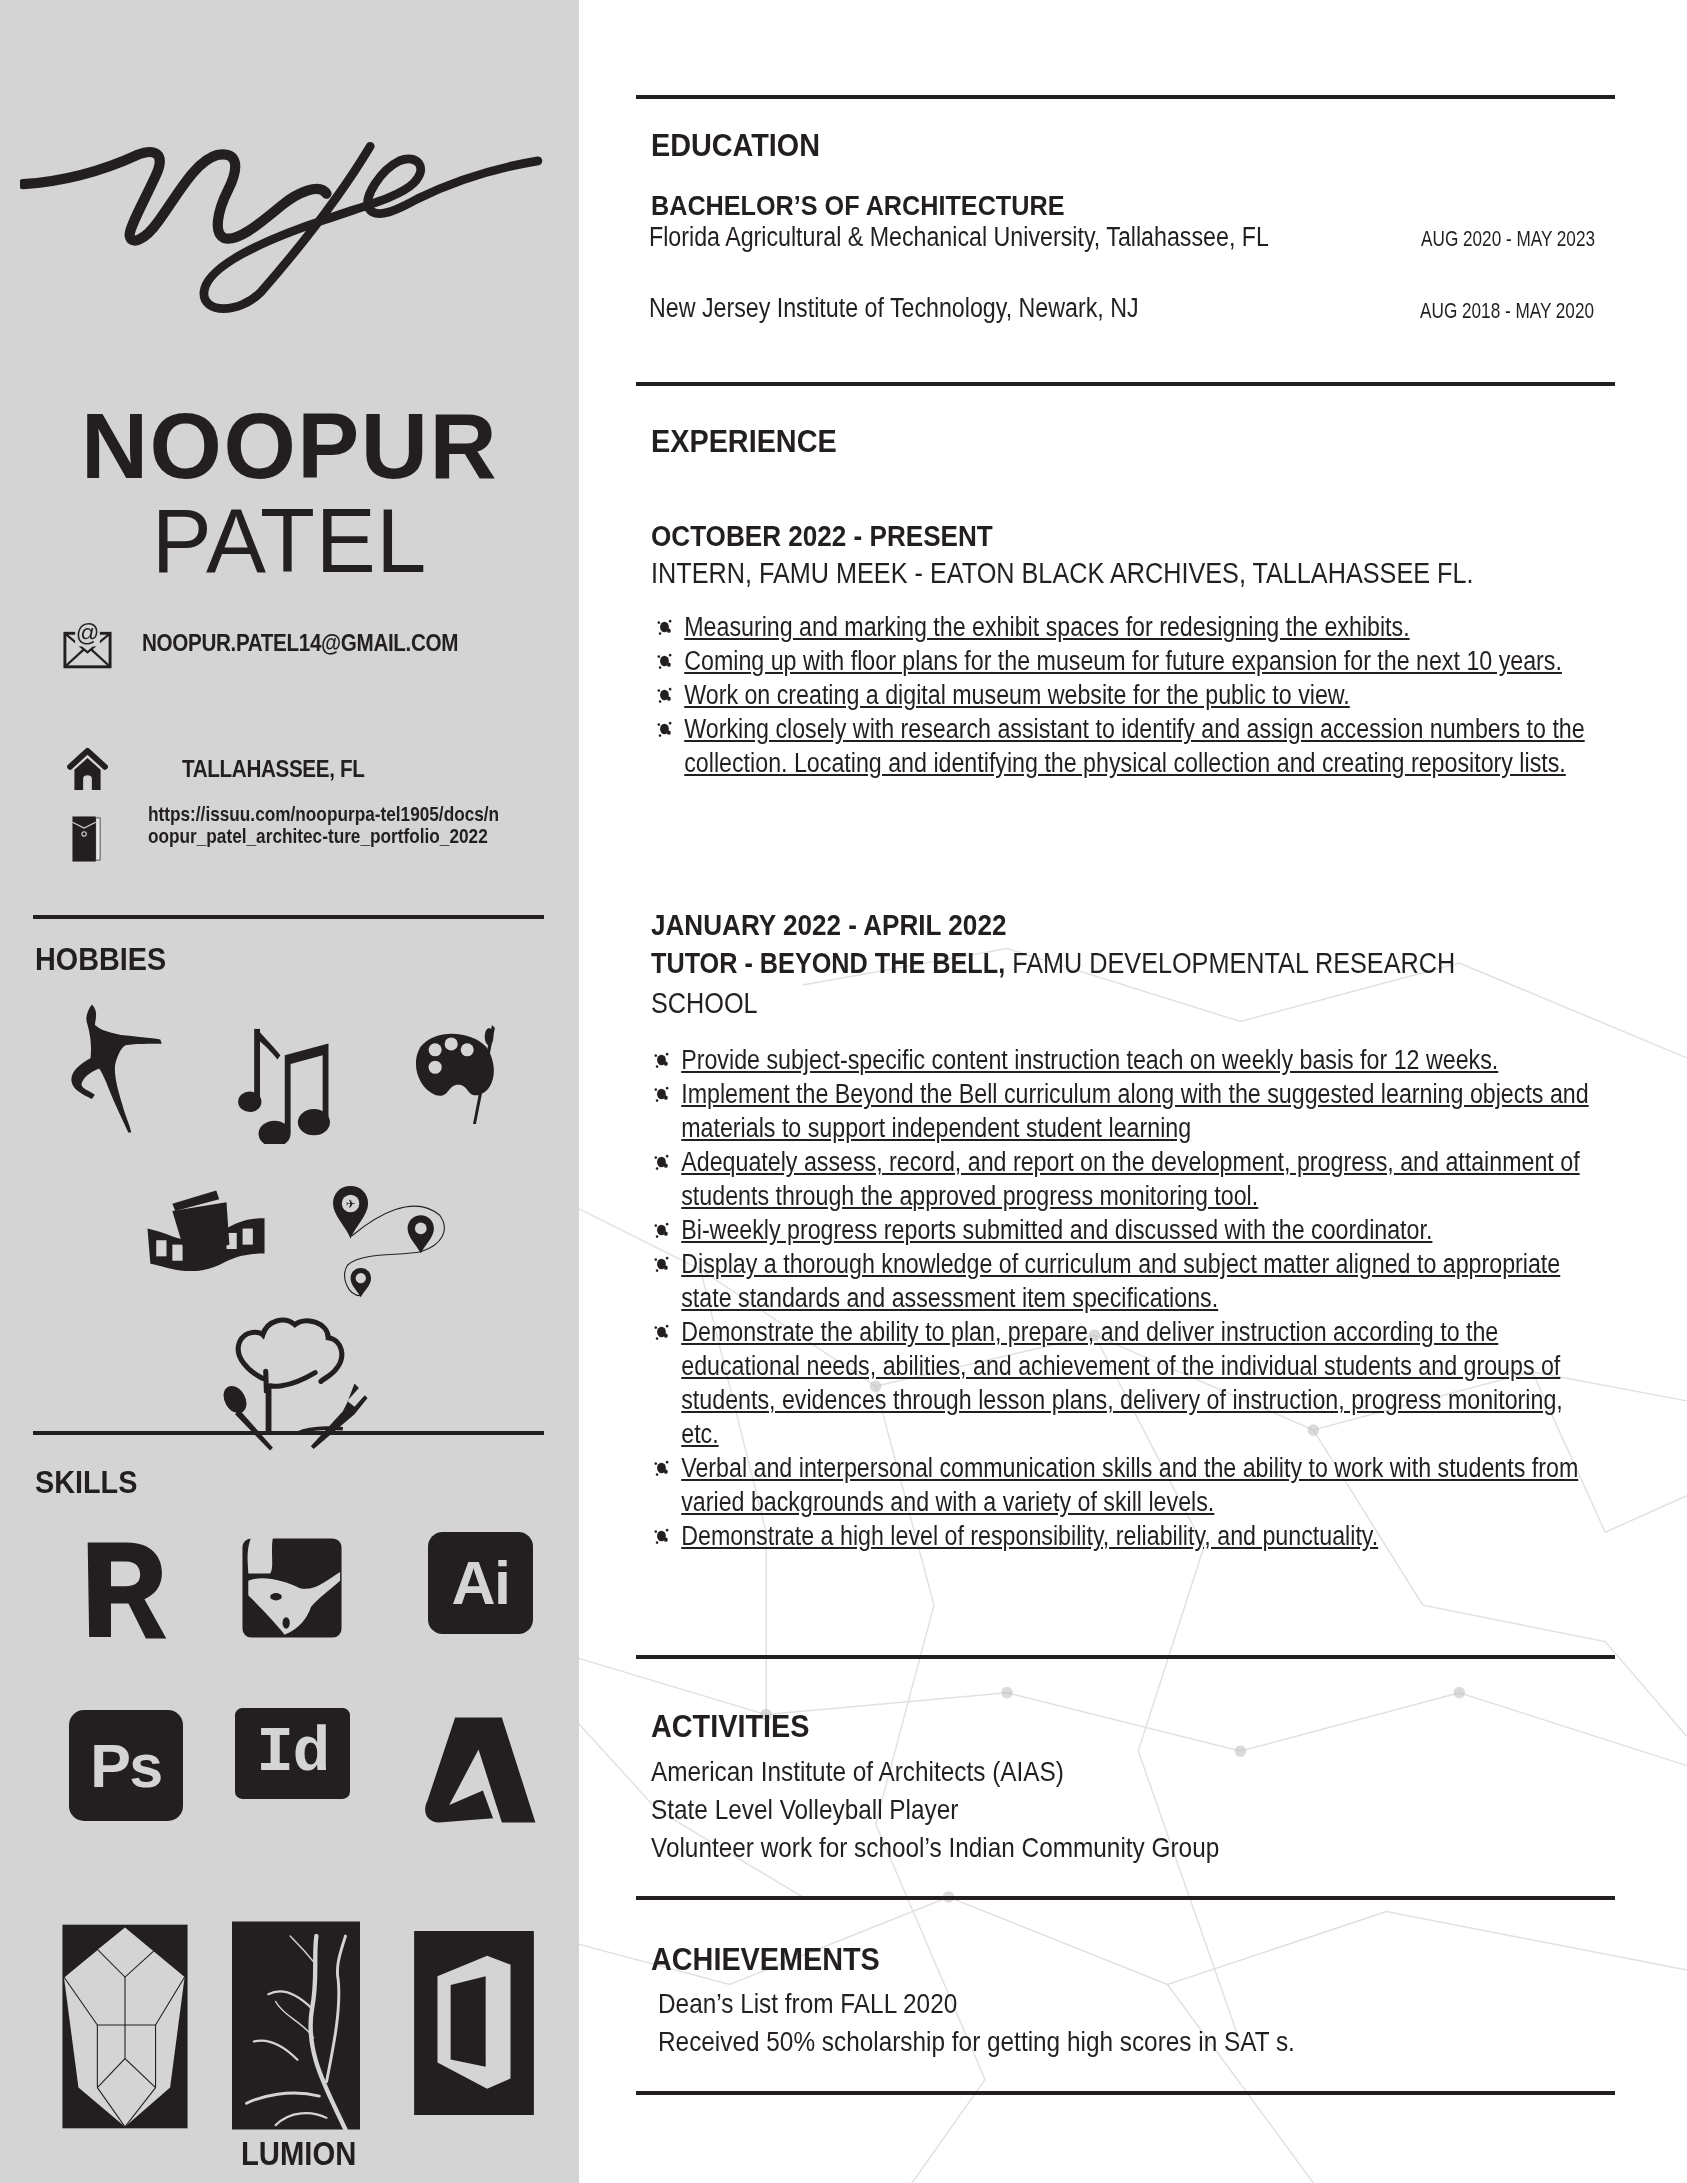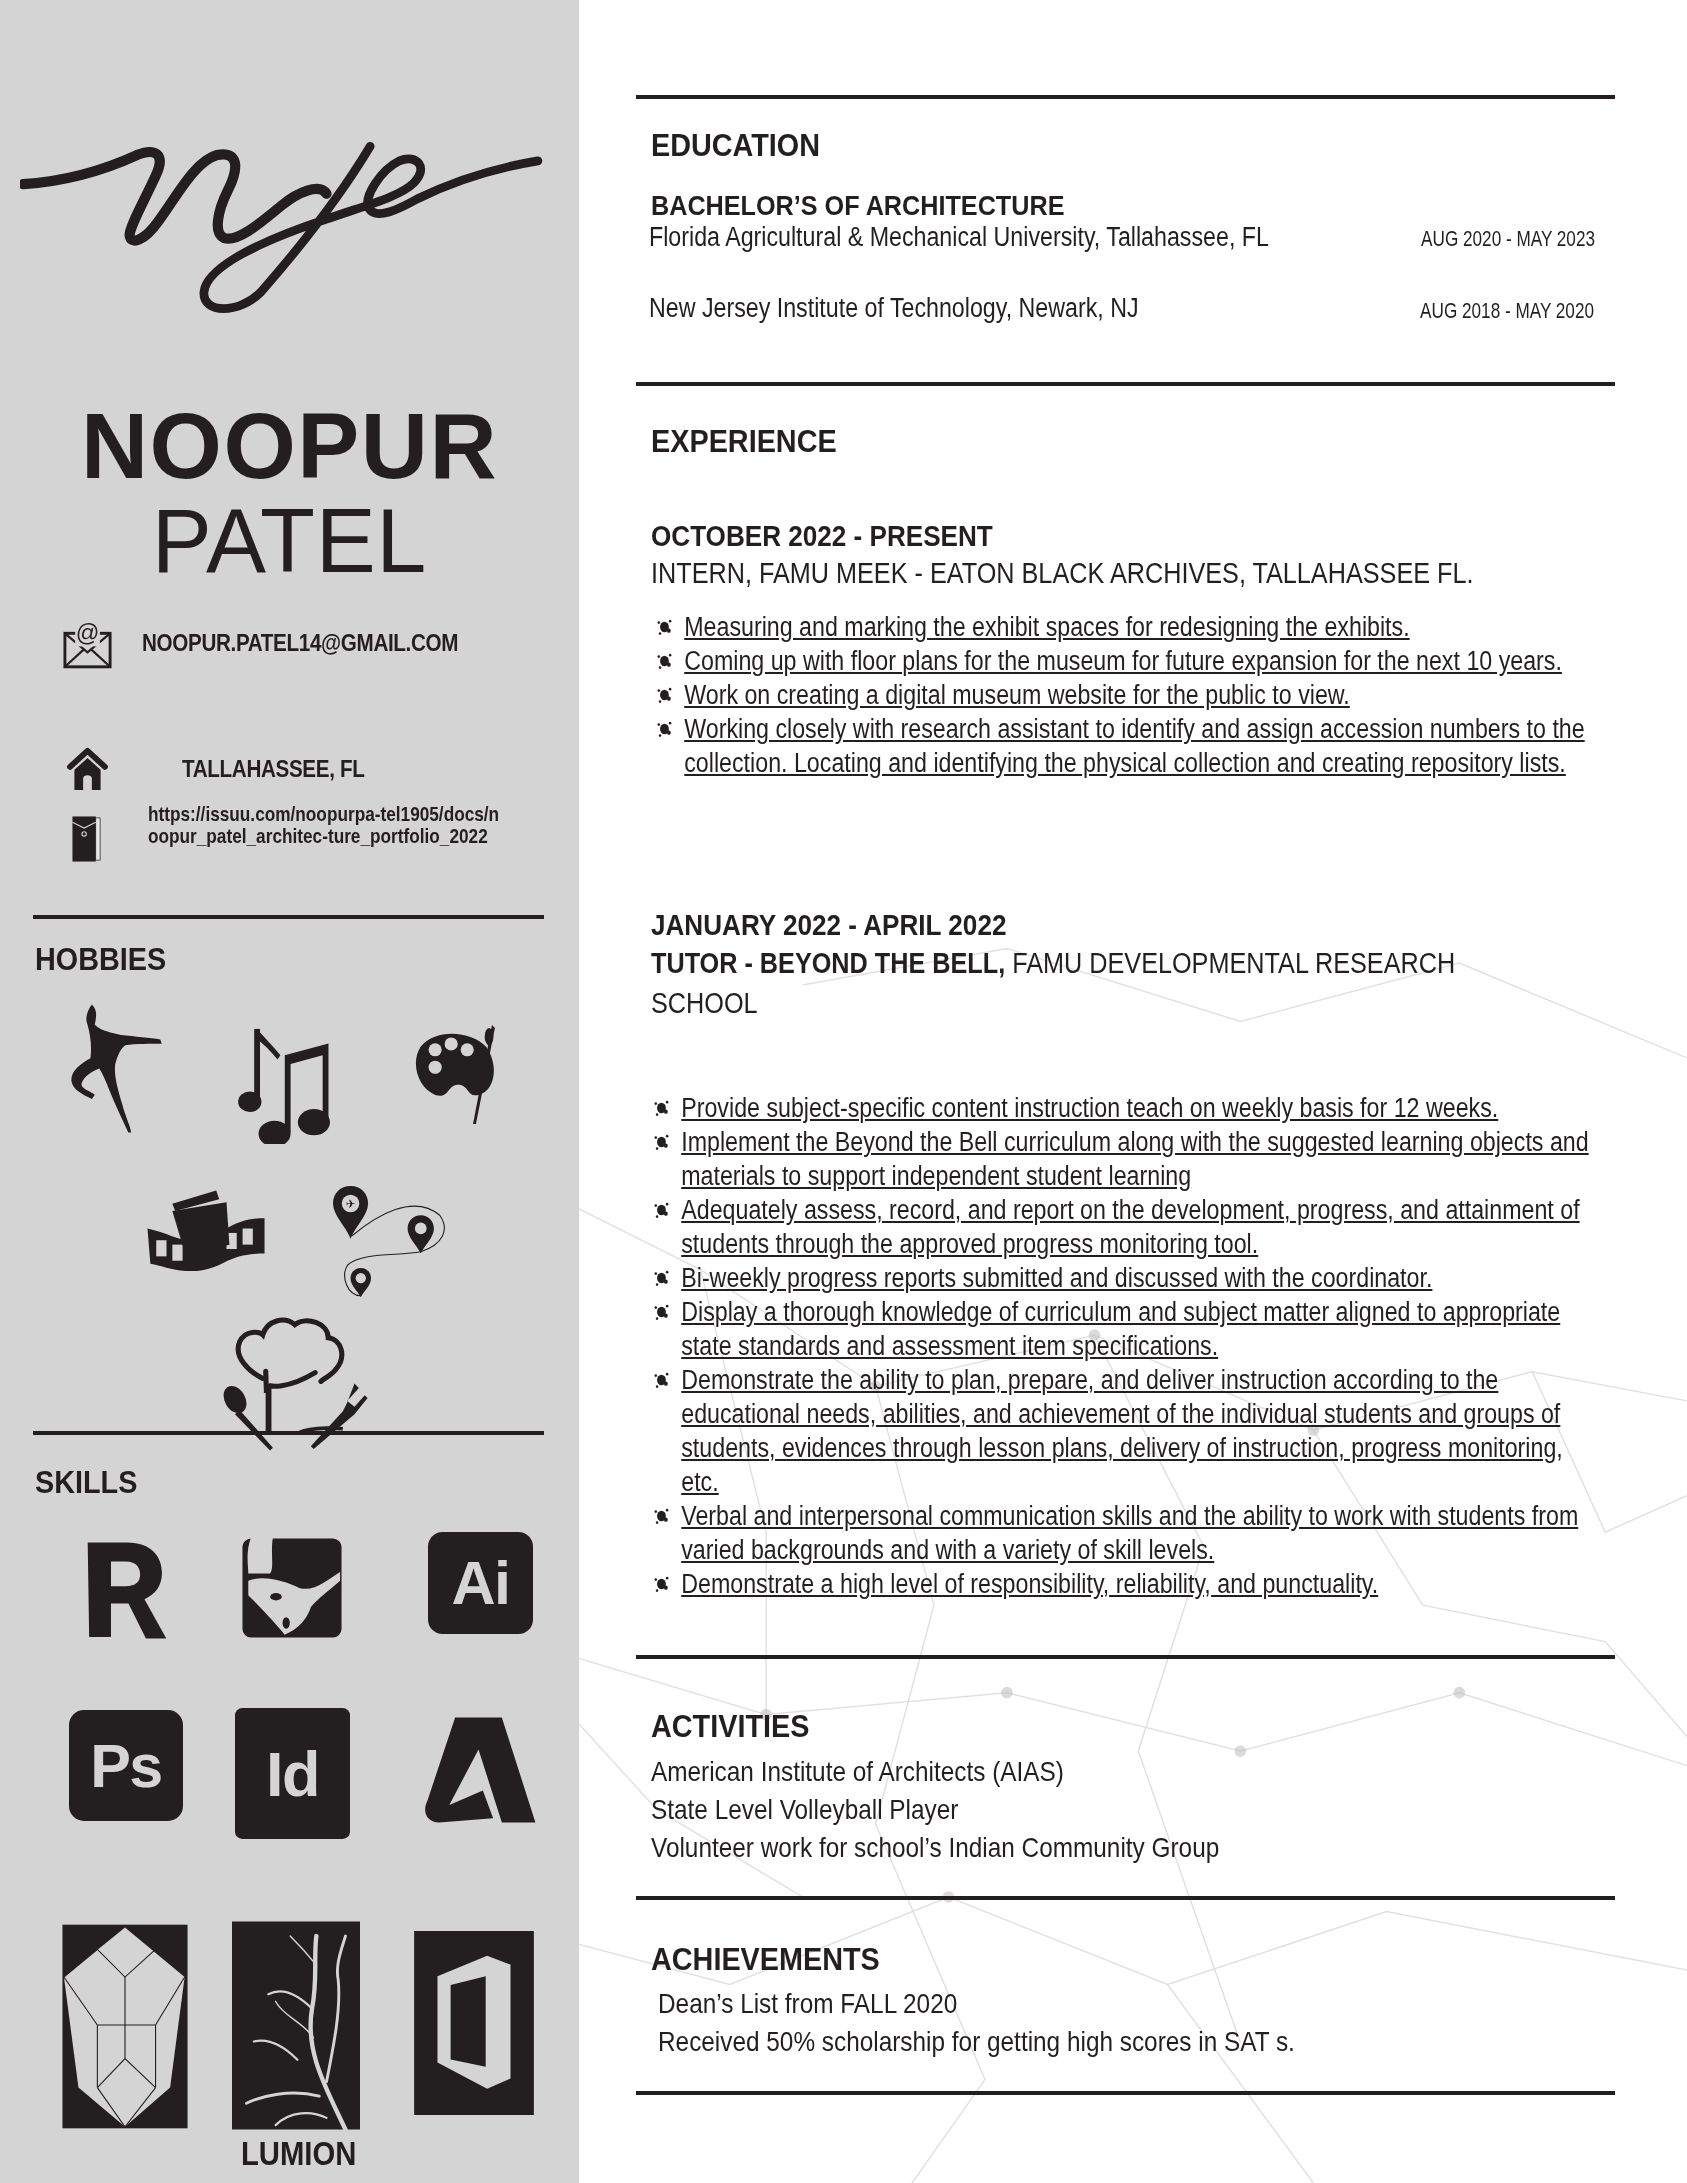--- a/index.html
+++ b/index.html
@@ -249,21 +249,21 @@
       <ellipse cx="48" cy="82" rx="8" ry="5" fill="#231f20"></ellipse>
       <ellipse cx="62" cy="118" rx="5" ry="8" fill="#231f20"></ellipse>
     </g>
   </svg>
   <div class="skill" style="left:420px; top:1532px; width:105px; height:102px; background:#231f20; border-radius:14.6px; display:flex; align-items:center; justify-content:center;margin-left:8px;">
     <span style="color:#d4d4d4; font-weight:bold; font-size:61px; letter-spacing:-1.5px;">Ai</span>
   </div>
   <div class="skill" style="left:69px; top:1710px; width:114px; height:111px; background:#231f20; border-radius:15px; display:flex; align-items:center; justify-content:center;">
     <span style="color:#d4d4d4; font-weight:bold; font-size:61px; letter-spacing:-1.5px;">Ps</span>
   </div>
-  <div class="skill" style="left:235px; top:1708px; width:115px; height:131px; background:#231f20; border-radius:7.3px; display:flex; align-items:center; justify-content:center;">
+  <div class="skill" style="left:235px; top:1708px; width:115px; height:91px; background:#231f20; border-radius:7.3px; display:flex; align-items:center; justify-content:center;font-family:Liberation Mono, monospace;">
     <span style="color:#d4d4d4; font-weight:bold; font-size:63px; letter-spacing:-1.5px;">Id</span>
   </div>
   <svg class="skill" style="left:420px; top:1716px;" width="117" height="108" viewBox="0 0 160 148">
     <g>
       <path d="M48,2 L112,2 L158,146 L112,146 L80,46 L40,122 L86,102 L100,140 L26,146 C10,146 2,132 10,116 Z" fill="#231f20"></path>
     </g>
   </svg>
 
   <svg class="skill" style="left:61px; top:1923px;" width="128" height="207" viewBox="0 0 176 284">
     <g>
@@ -351,21 +351,21 @@
           <circle cx="24" cy="7" r="2" fill="#231f20"></circle>
           <circle cx="8" cy="24" r="2" fill="#231f20"></circle>
           <circle cx="22" cy="20" r="3" fill="#231f20"></circle>
         </svg><span>Working closely with research assistant to identify and assign accession numbers to the collection. Locating and identifying the physical collection and creating repository lists.</span></li>
   </ul>
 
   <div class="sub-bold" style="top:909px; font-size:29px;">JANUARY 2022 - APRIL 2022</div>
   <div class="role-line" style="top:947px;"><b>TUTOR - BEYOND THE BELL,</b><span> FAMU DEVELOPMENTAL RESEARCH</span></div>
   <div class="role-line" style="top:987px;">SCHOOL</div>
 
-  <ul class="bullets" style="top:1043px; left:652px;margin-top:48px;">
+  <ul class="bullets" style="top:1043px; left:652px;">
     <li><svg class="bul" viewBox="0 0 30 30">
           <circle cx="15" cy="15" r="7" fill="#231f20"></circle>
           <circle cx="6" cy="9" r="2" fill="#231f20"></circle>
           <circle cx="24" cy="7" r="2" fill="#231f20"></circle>
           <circle cx="8" cy="24" r="2" fill="#231f20"></circle>
           <circle cx="22" cy="20" r="3" fill="#231f20"></circle>
         </svg><span>Provide subject-specific content instruction teach on weekly basis for 12 weeks.</span></li>
     <li><svg class="bul" viewBox="0 0 30 30">
           <circle cx="15" cy="15" r="7" fill="#231f20"></circle>
           <circle cx="6" cy="9" r="2" fill="#231f20"></circle>

